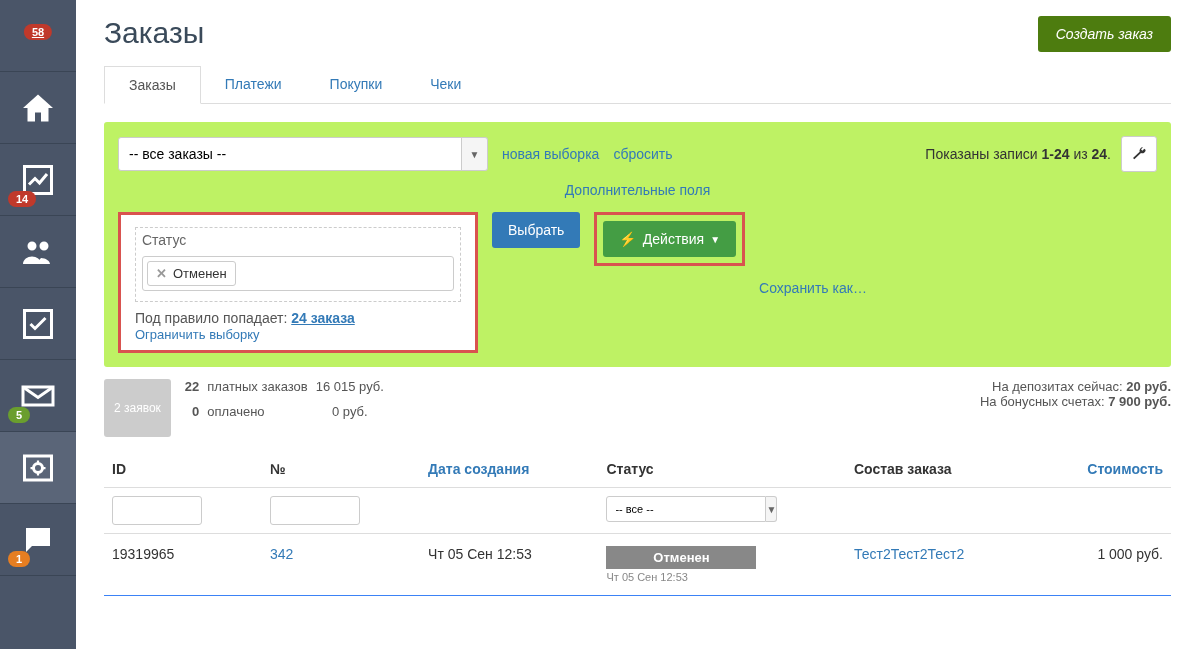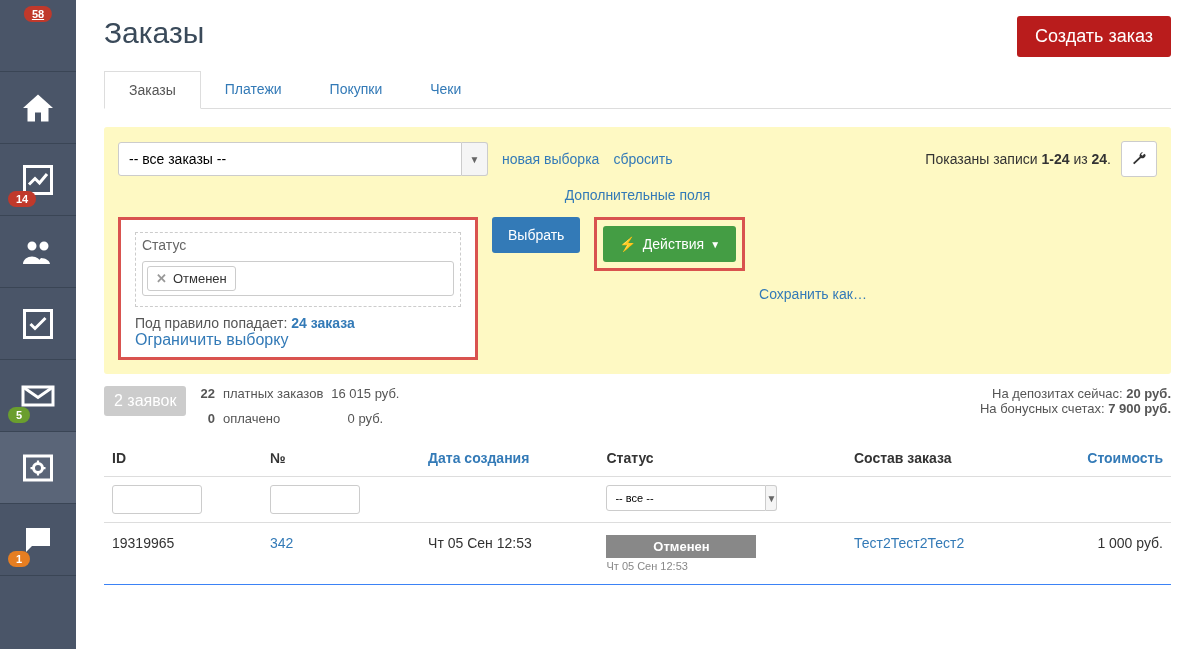--- a/index.html
+++ b/index.html
@@ -3,58 +3,58 @@
 <meta charset="utf-8">
 <style>
 * { box-sizing: border-box; margin: 0; padding: 0; }
 body { font-family: Arial, sans-serif; font-size: 14px; color: #333; background: #fff; }
 .layout { display: flex; min-height: 649px; }
 .sidebar { width: 76px; background: #4a5568; display: flex; flex-direction: column; }
 .sidebar-item { height: 72px; display: flex; align-items: center; justify-content: center; position: relative; border-bottom: 1px solid #3a4555; cursor: pointer; }
 .sidebar-item.active { background: #5a6578; }
 .sidebar-item svg { width: 36px; height: 36px; fill: #fff; }
 .badge { position: absolute; background: #c0392b; color: #fff; font-size: 11px; font-weight: bold; padding: 2px 8px; border-radius: 10px; }
-.badge-top { top: 6px; left: 50%; transform: translateX(-50%); text-decoration: underline; }
+.badge-top { top: 24px; left: 50%; transform: translateX(-50%); text-decoration: underline; }
 .badge-bl { bottom: 8px; left: 8px; }
 .badge-green { background: #6a9e2e; }
 .badge-orange { background: #e67e22; }
 .main { flex: 1; padding: 16px 28px; }
 .header-row { display: flex; justify-content: space-between; align-items: flex-start; margin-bottom: 14px; }
 h1 { font-size: 30px; font-weight: 500; color: #3a4a5a; }
-.btn-create { background: #b91c1c; color: #fff; border: none; padding: 10px 18px; font-size: 18px; border-radius: 3px; cursor: pointer; }
+.btn-create { background: #4d7c0f; color: #fff; border: none; padding: 10px 18px; font-size: 14px; border-radius: 3px; cursor: pointer; font-style: italic; }
 .tabs { display: flex; gap: 0; border-bottom: 1px solid #ddd; margin-bottom: 18px; }
 .tab { padding: 10px 24px; color: #337ab7; cursor: pointer; }
 .tab.active { background: #fff; border: 1px solid #ddd; border-bottom: 1px solid #fff; margin-bottom: -1px; color: #555; }
-.filter-panel { background: #fef9c3; padding: 14px; border-radius: 3px; margin-bottom: 12px; }
+.filter-panel { background: #bef264; padding: 14px; border-radius: 3px; margin-bottom: 12px; }
 .filter-row1 { display: flex; align-items: center; gap: 14px; margin-bottom: 10px; }
 .select-wrap { display: flex; flex: 0 0 370px; }
 .select-wrap input { flex: 1; border: 1px solid #ccc; border-radius: 3px 0 0 3px; padding: 8px 10px; background: #fff; font-size: 14px; }
 .select-wrap .arrow { width: 26px; border: 1px solid #ccc; border-left: none; border-radius: 0 3px 3px 0; background: #f5f5f5; display: flex; align-items: center; justify-content: center; cursor: pointer; font-size: 10px; color: #666; }
 .link { color: #337ab7; cursor: pointer; }
 .filter-row1-right { margin-left: auto; display: flex; align-items: center; gap: 10px; }
 .records-text { color: #333; }
 .wrench-btn { width: 36px; height: 36px; border: 1px solid #ccc; background: #fff; border-radius: 3px; display: flex; align-items: center; justify-content: center; cursor: pointer; }
 .extra-fields { text-align: center; margin: 8px 0 14px; }
 .filter-row2 { display: flex; gap: 14px; align-items: flex-start; }
 .status-box { background: #fff; border: 3px solid #d9534f; padding: 12px 14px 8px; width: 360px; }
 .status-box-inner { border: 1px dashed #ccc; padding-bottom: 10px; margin-bottom: 8px; }
 .status-label { color: #666; margin-bottom: 8px; display: block; padding: 4px 6px 0; }
 .tag-input { border: 1px solid #ccc; border-radius: 3px; padding: 4px; margin: 0 6px; }
 .tag { display: inline-flex; align-items: center; gap: 6px; border: 1px solid #ccc; background: #fff; border-radius: 3px; padding: 4px 8px; font-size: 13px; }
 .tag-x { color: #999; cursor: pointer; font-weight: bold; }
 .rule-text { color: #555; }
-.rule-count { color: #337ab7; font-weight: bold; }
-.limit-link { color: #337ab7; font-size: 16px; cursor: pointer; }
+.rule-count { color: #337ab7; font-weight: bold; text-decoration: underline; }
+.limit-link { color: #337ab7; font-size: 13px; cursor: pointer; }
 .btn-select { background: #337ab7; color: #fff; border: none; padding: 10px 16px; border-radius: 3px; cursor: pointer; font-size: 14px; }
 .actions-wrap { border: 3px solid #d9534f; padding: 6px; }
 .btn-actions { background: #449d44; color: #fff; border: none; padding: 10px 16px; border-radius: 3px; cursor: pointer; font-size: 14px; display: flex; align-items: center; gap: 6px; }
 .save-as { color: #337ab7; cursor: pointer; align-self: center; padding-top: 10px; }
 .stats-row { display: flex; justify-content: space-between; align-items: flex-start; margin: 8px 0 14px; font-size: 13px; color: #555; }
 .stats-left { display: flex; gap: 14px; align-items: flex-start; }
-.requests-badge { background: #ccc; color: #fff; padding: 6px 10px; border-radius: 3px; font-size: 16px; }
+.requests-badge { background: #ccc; color: #fff; padding: 22px 10px; border-radius: 3px; font-size: 12px; }
 .stats-grid { display: grid; grid-template-columns: auto auto auto; gap: 10px 8px; }
 .stats-grid .num { text-align: right; font-weight: bold; }
 .stats-grid .sum { text-align: center; }
 .stats-right { text-align: right; }
 table { width: 100%; border-collapse: collapse; }
 th { text-align: left; padding: 10px 8px; border-bottom: 1px solid #ddd; font-weight: bold; color: #333; }
 th.link-h { color: #337ab7; cursor: pointer; }
 th.right { text-align: right; }
 .filter-row-cells td { padding: 8px; border-bottom: 1px solid #ddd; }
 .filter-input { width: 90px; border: 1px solid #ccc; border-radius: 3px; padding: 6px; }

